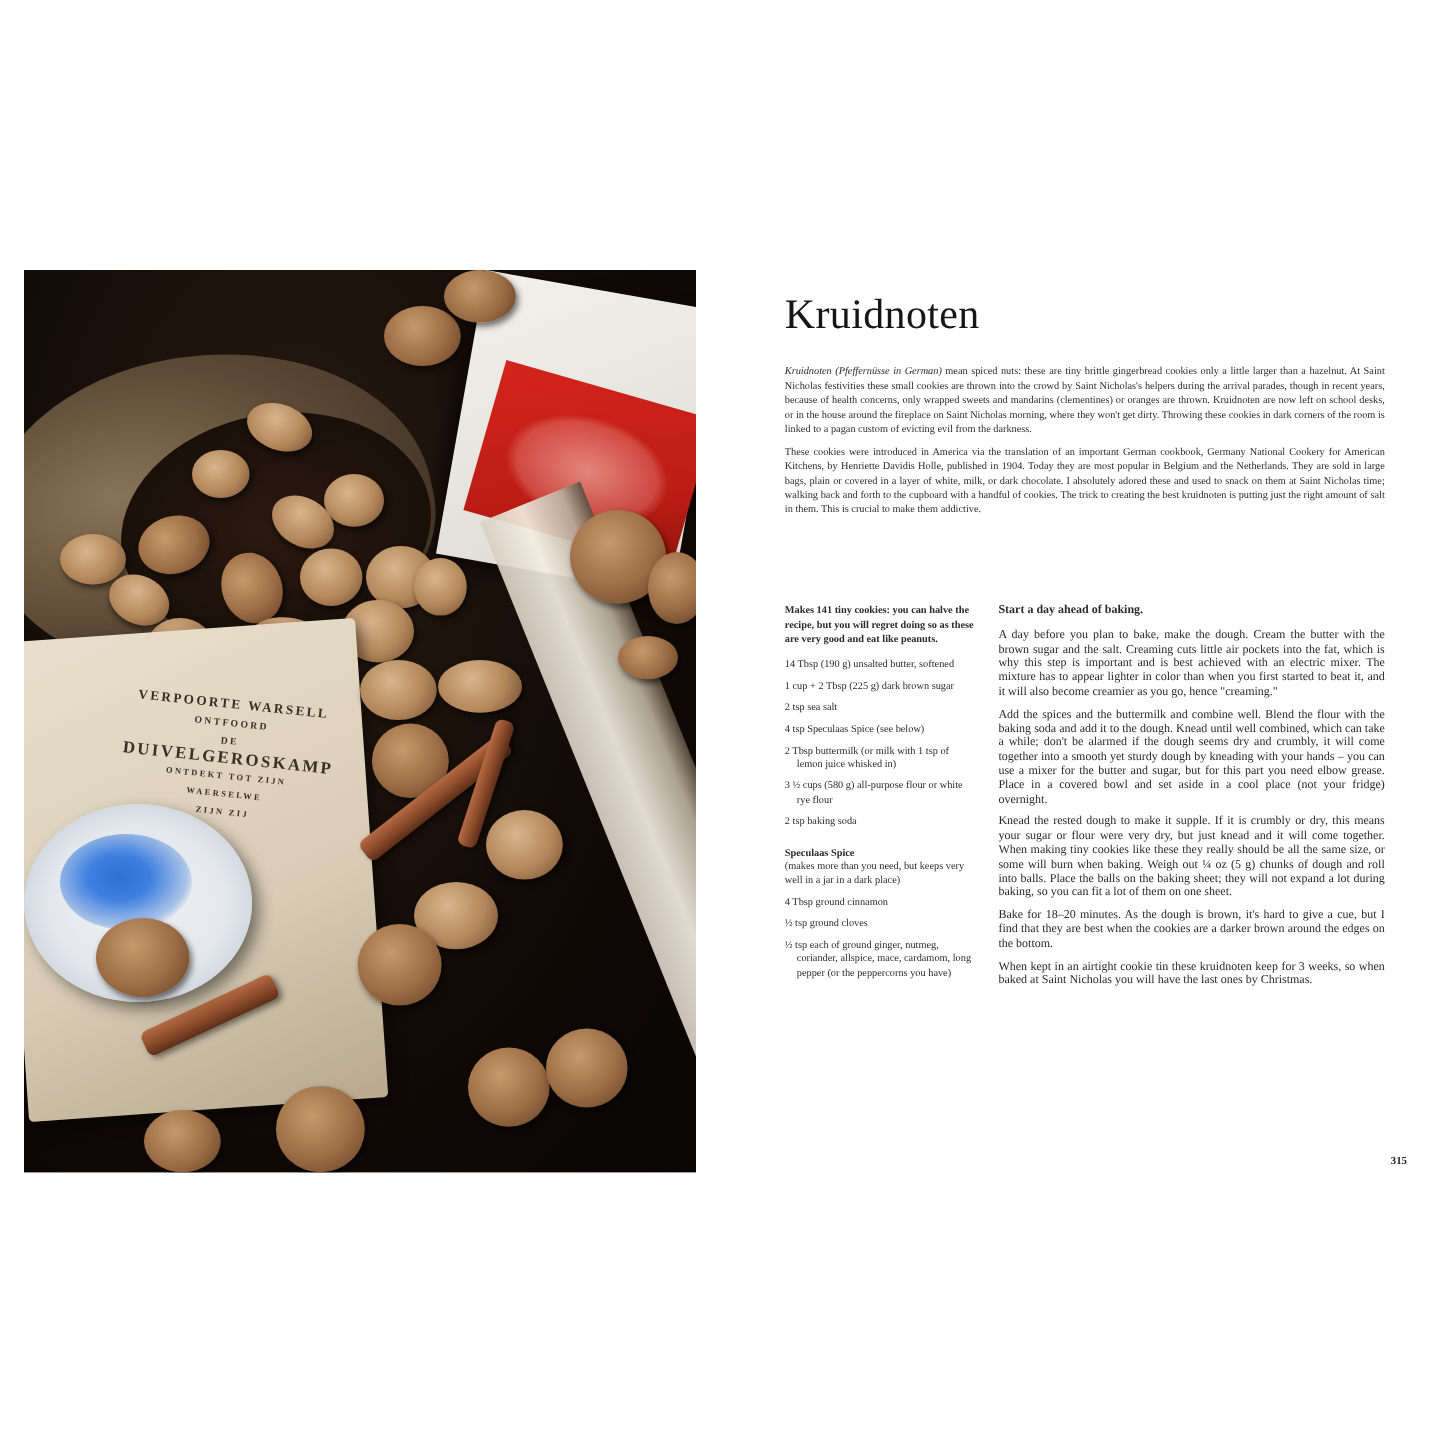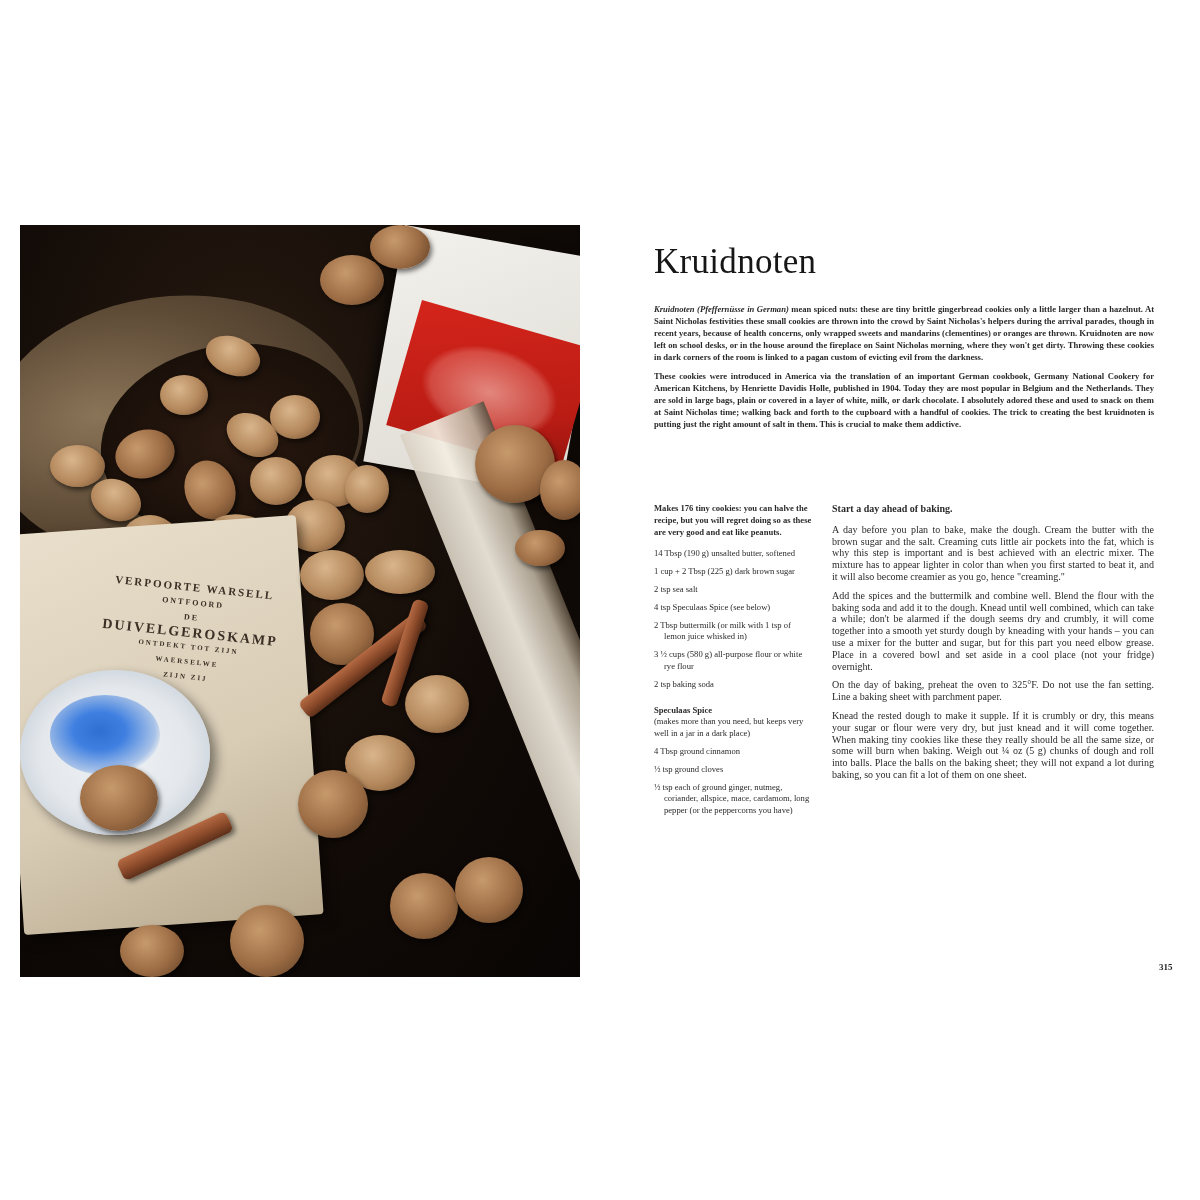--- a/index.html
+++ b/index.html
@@ -21,21 +21,21 @@
   .box-red::after { content:""; position:absolute; left:20px; top:25px; width:140px; height:90px; border-radius:40%; background:radial-gradient(ellipse, rgba(255,220,210,.55) 0%, rgba(255,200,190,.25) 60%, transparent 70%); }
   .papers { left:380px; top:210px; width:90px; height:600px; background:linear-gradient(90deg,#d8d0c2 0%,#f3ede2 40%,#b9ae9c 80%,#5a4d3e 100%); transform:rotate(-22deg); transform-origin:top left; opacity:.92; }
   .bowl { left:0; top:445px; width:190px; height:165px; border-radius:50%; background:radial-gradient(ellipse at 50% 50%, #eef1f4 0%, #e4e8ec 55%, #c9d1db 80%, #8e9db0 100%); box-shadow: 6px 6px 12px rgba(0,0,0,.45); }
   .bowl-blue { left:30px; top:470px; width:110px; height:80px; border-radius:50%; background:radial-gradient(ellipse at 45% 45%, #2f6fd1 0%, #3e7fe0 30%, rgba(70,130,220,.4) 65%, transparent 75%); }
   .cookie { border-radius:50%; background:radial-gradient(circle at 40% 35%, #c79a6c 0%, #9c6c44 55%, #5e3e24 100%); box-shadow: 2px 3px 5px rgba(0,0,0,.55); }
   .cookie.light { background:radial-gradient(circle at 40% 35%, #d9b58c 0%, #b3875b 55%, #6e4b2e 100%); }
   .stick { background:linear-gradient(180deg,#b56a43 0%,#8b4a2a 55%,#5c2f19 100%); border-radius:6px; box-shadow: 2px 3px 5px rgba(0,0,0,.5); }
 
   
   .title { position:absolute; left:654px; top:242px; font-size:35px; font-weight:normal; color:#161616; letter-spacing:.3px; }
-  .intro { position:absolute; left:654px; top:303px; width:500px; font-size:8.6px; line-height:12px; color:#2a2a2a; text-align:justify;font-weight:bold; }
+  .intro { position:absolute; left:654px; top:303px; width:500px; font-size:8.6px; line-height:12px; color:#2a2a2a; text-align:justify; }
   .intro p { margin:0 0 7px 0; }
   .intro em { font-style:italic; }
   .col-left { position:absolute; left:654px; top:503px; width:160px; font-size:8.6px; line-height:11.8px; color:#2a2a2a; }
   .col-right { position:absolute; left:832px; top:503px; width:322px; font-size:10px; line-height:11.8px; color:#2a2a2a; text-align:justify; }
   .yield { font-weight:bold; margin:0 0 10px 0; }
   .ing { margin:0 0 6px 0; padding-left:10px; text-indent:-10px; }
   .sub-head { font-weight:bold; margin:14px 0 0 0; }
   .sub-note { margin:0 0 6px 0; }
   .step-head { font-weight:bold; margin:0 0 9px 0; }
   .step { margin:0 0 7px 0; }
@@ -103,37 +103,38 @@
 </div>
 
 <h1 class="title" style="margin:0">Kruidnoten</h1>
 
 <div class="intro">
   <p><em>Kruidnoten (Pfeffernüsse in German)</em><span> mean spiced nuts: these are tiny brittle gingerbread cookies only a little larger than a hazelnut. At Saint Nicholas festivities these small cookies are thrown into the crowd by Saint Nicholas's helpers during the arrival parades, though in recent years, because of health concerns, only wrapped sweets and mandarins (clementines) or oranges are thrown. Kruidnoten are now left on school desks, or in the house around the fireplace on Saint Nicholas morning, where they won't get dirty. Throwing these cookies in dark corners of the room is linked to a pagan custom of evicting evil from the darkness.</span></p>
   <p><span>These cookies were introduced in America via the translation of an important German cookbook, Germany National Cookery for American Kitchens, by Henriette Davidis Holle, published in 1904. Today they are most popular in Belgium and the Netherlands. They are sold in large bags, plain or covered in a layer of white, milk, or dark chocolate. I absolutely adored these and used to snack on them at Saint Nicholas time; walking back and forth to the cupboard with a handful of cookies. The trick to creating the best kruidnoten is putting just the right amount of salt in them. This is crucial to make them addictive.</span></p>
 </div>
 
 <div class="col-left">
-  <p class="yield">Makes 176 tiny cookies: you can halve the recipe, but you will regret doing so as these are very good and eat like peanuts.</p>
+  <p class="yield">Makes 141 tiny cookies: you can halve the recipe, but you will regret doing so as these are very good and eat like peanuts.</p>
   <p class="ing">14 Tbsp (190 g) unsalted butter, softened</p>
   <p class="ing">1 cup + 2 Tbsp (225 g) dark brown sugar</p>
   <p class="ing">2 tsp sea salt</p>
   <p class="ing">4 tsp Speculaas Spice (see below)</p>
   <p class="ing">2 Tbsp buttermilk (or milk with 1 tsp of lemon juice whisked in)</p>
   <p class="ing">3 ½ cups (580 g) all-purpose flour or white rye flour</p>
   <p class="ing">2 tsp baking soda</p>
 
   <p class="sub-head">Speculaas Spice</p>
   <p class="sub-note">(makes more than you need, but keeps very well in a jar in a dark place)</p>
   <p class="ing">4 Tbsp ground cinnamon</p>
   <p class="ing">½ tsp ground cloves</p>
   <p class="ing">½ tsp each of ground ginger, nutmeg, coriander, allspice, mace, cardamom, long pepper (or the peppercorns you have)</p>
 </div>
 
 <div class="col-right">
   <p class="step-head">Start a day ahead of baking.</p>
   <p class="step">A day before you plan to bake, make the dough. Cream the butter with the brown sugar and the salt. Creaming cuts little air pockets into the fat, which is why this step is important and is best achieved with an electric mixer. The mixture has to appear lighter in color than when you first started to beat it, and it will also become creamier as you go, hence "creaming."</p>
   <p class="step">Add the spices and the buttermilk and combine well. Blend the flour with the baking soda and add it to the dough. Knead until well combined, which can take a while; don't be alarmed if the dough seems dry and crumbly, it will come together into a smooth yet sturdy dough by kneading with your hands – you can use a mixer for the butter and sugar, but for this part you need elbow grease. Place in a covered bowl and set aside in a cool place (not your fridge) overnight.</p>
-  <p class="step">On the day of baking, preheat the oven to 325°F. Do not use the fan setting. Line a baking sheet with parchment paper.</p>
   <p class="step">Knead the rested dough to make it supple. If it is crumbly or dry, this means your sugar or flour were very dry, but just knead and it will come together. When making tiny cookies like these they really should be all the same size, or some will burn when baking. Weigh out ¼ oz (5 g) chunks of dough and roll into balls. Place the balls on the baking sheet; they will not expand a lot during baking, so you can fit a lot of them on one sheet.</p>
+  <p class="step">Bake for 18–20 minutes. As the dough is brown, it's hard to give a cue, but I find that they are best when the cookies are a darker brown around the edges on the bottom.</p>
+  <p class="step">When kept in an airtight cookie tin these kruidnoten keep for 3 weeks, so when baked at Saint Nicholas you will have the last ones by Christmas.</p>
 </div>
 
 <div class="pageno">315</div>
 
 </body></html>

